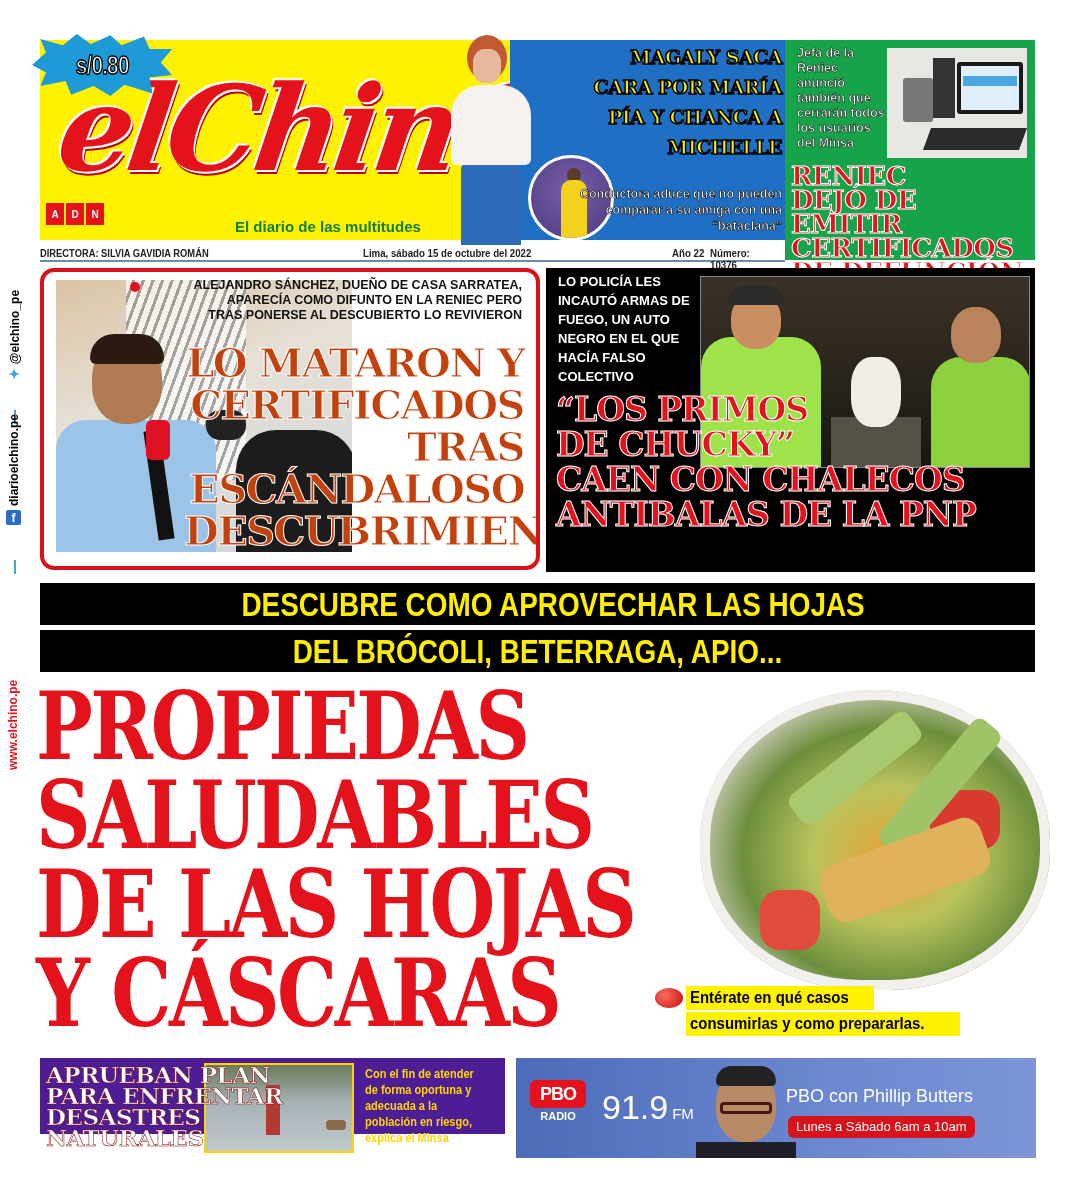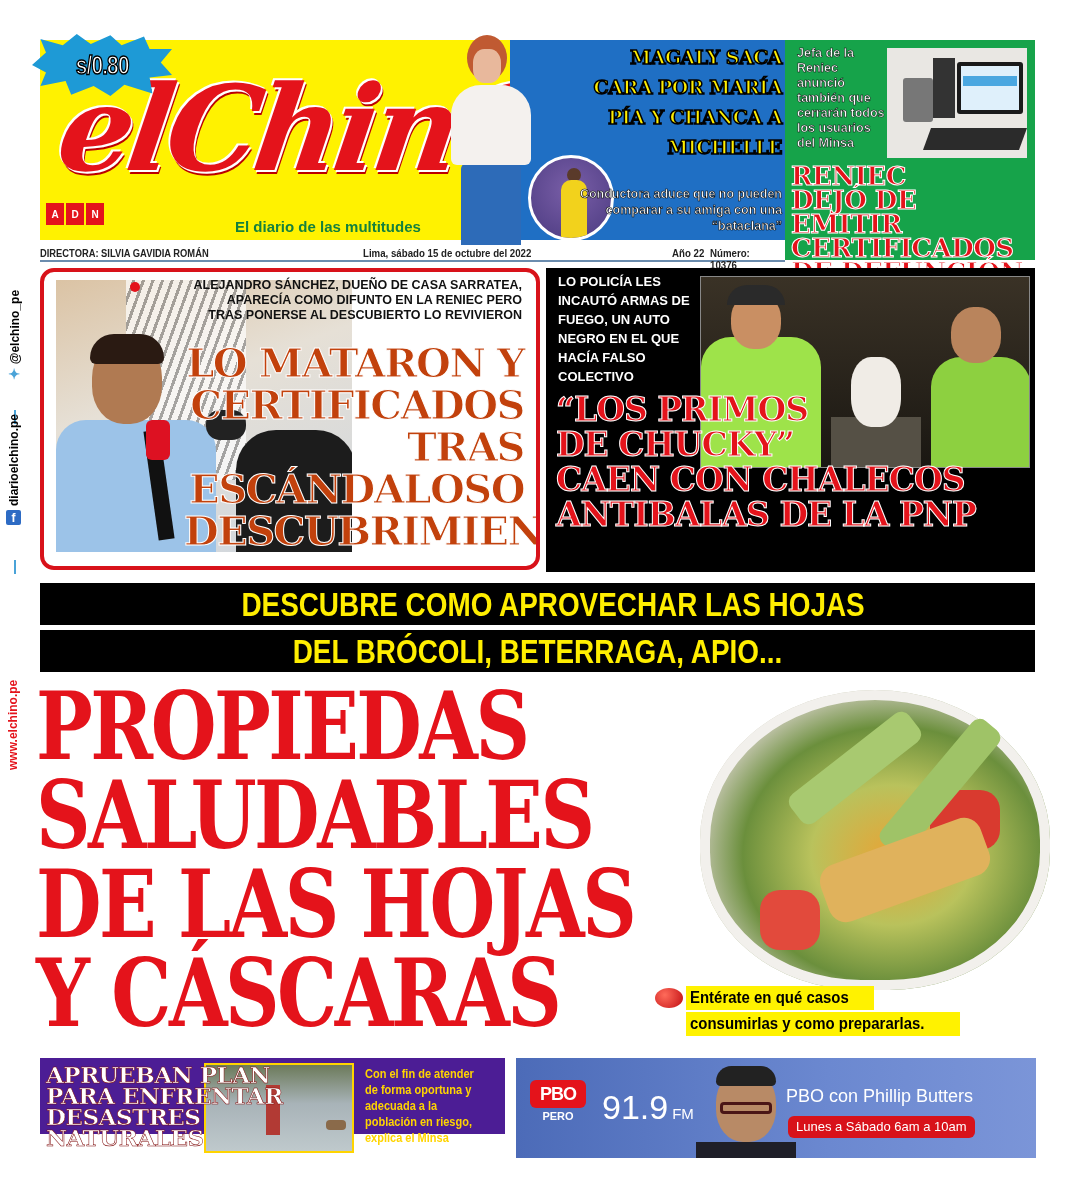--- a/index.html
+++ b/index.html
@@ -273,21 +273,21 @@
     <div>PARA ENFRENTAR</div>
     <div>DESASTRES</div>
     <div>NATURALES</div>
   </div>
   <div class="plan-sub"><span>Con el fin de atender de forma oportuna y adecuada a la población en riesgo, explica el Minsa</span></div>
 </div>
 
 <div class="pbo-box">
   <div class="pbo-logo">
     <span class="badge">PBO</span>
-    <span class="radio">PERO</span>
+    <span class="radio">RADIO</span>
   </div>
   <div class="pbo-freq"><span>91.9</span><small>FM</small></div>
   <div class="pbo-host">
       <div class="suit"></div>
       <div class="h"></div>
       <div class="hair"></div>
       <div class="gl"></div>
     </div>
   <div class="pbo-title">PBO con Phillip Butters</div>
   <div class="pbo-sched">Lunes a Sábado 6am a 10am</div>

